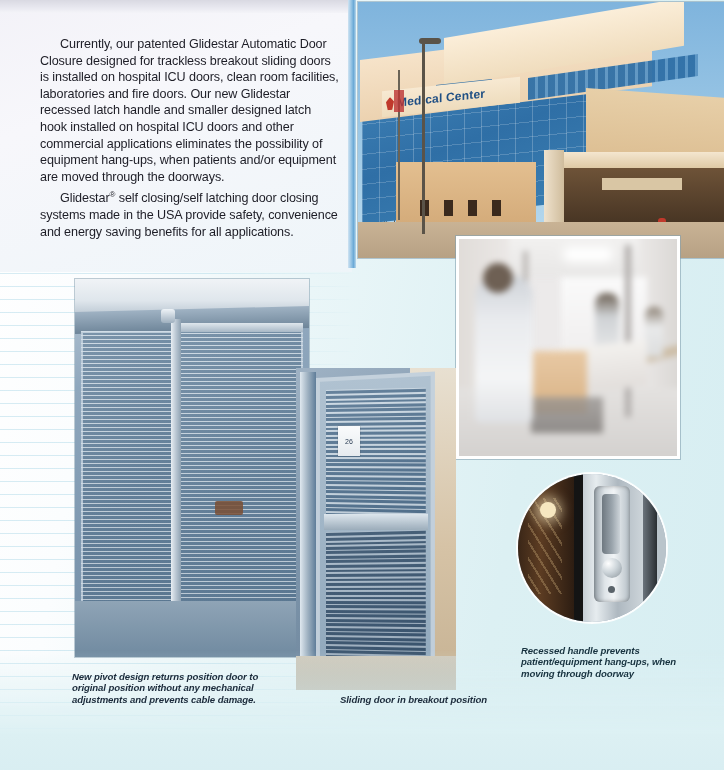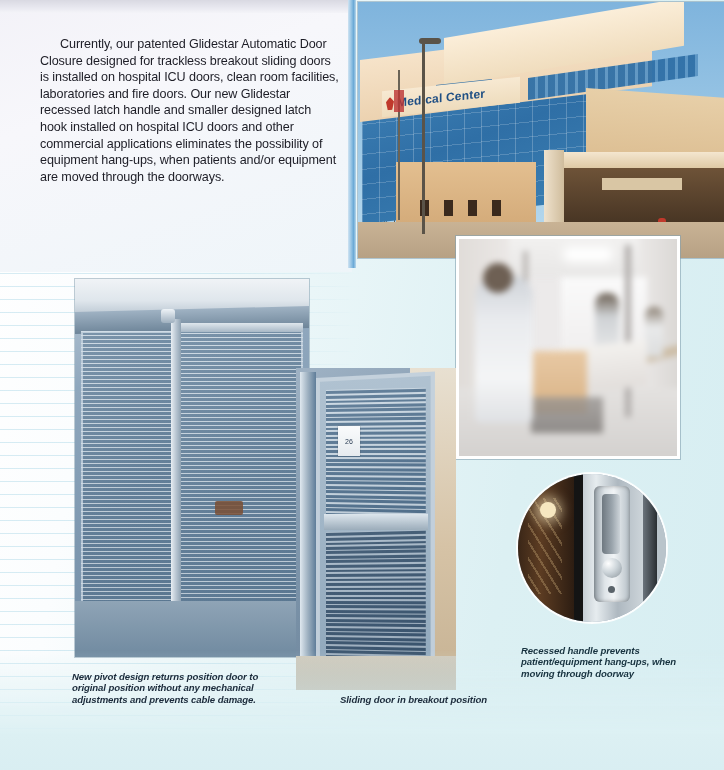--- a/index.html
+++ b/index.html
@@ -344,20 +344,21 @@
 <div id="page">
 
   <div class="bg-base"></div>
   <div class="bg-stripes"></div>
   <div class="bg-textpanel"></div>
   <div class="bg-topband"></div>
   <div class="bg-vrule"></div>
 
   <div class="copy">
     <p>Currently, our patented Glidestar Automatic Door Closure designed for trackless breakout sliding doors is installed on hospital ICU doors, clean room facilities, laboratories and fire doors. Our new Glidestar recessed latch handle and smaller designed latch hook installed on hospital ICU doors and other commercial applications eliminates the possibility of equipment hang-ups, when patients and/or equipment are moved through the doorways.</p>
+    <p><span>Glidestar</span><sup>®</sup><span> self closing/self latching door closing systems made in the USA provide safety, convenience and energy saving benefits for all applications.</span></p>
   </div>
 
   <div class="photo" id="photo-exterior">
     <div class="sky"></div>
     <div class="tree"></div>
     <div class="bld-glassface"></div>
     <div class="bld-roofmass"></div>
     <div class="bld-parapet"></div>
     <div class="bld-bluecrest"></div>
     <div class="bld-rightmass"></div>

